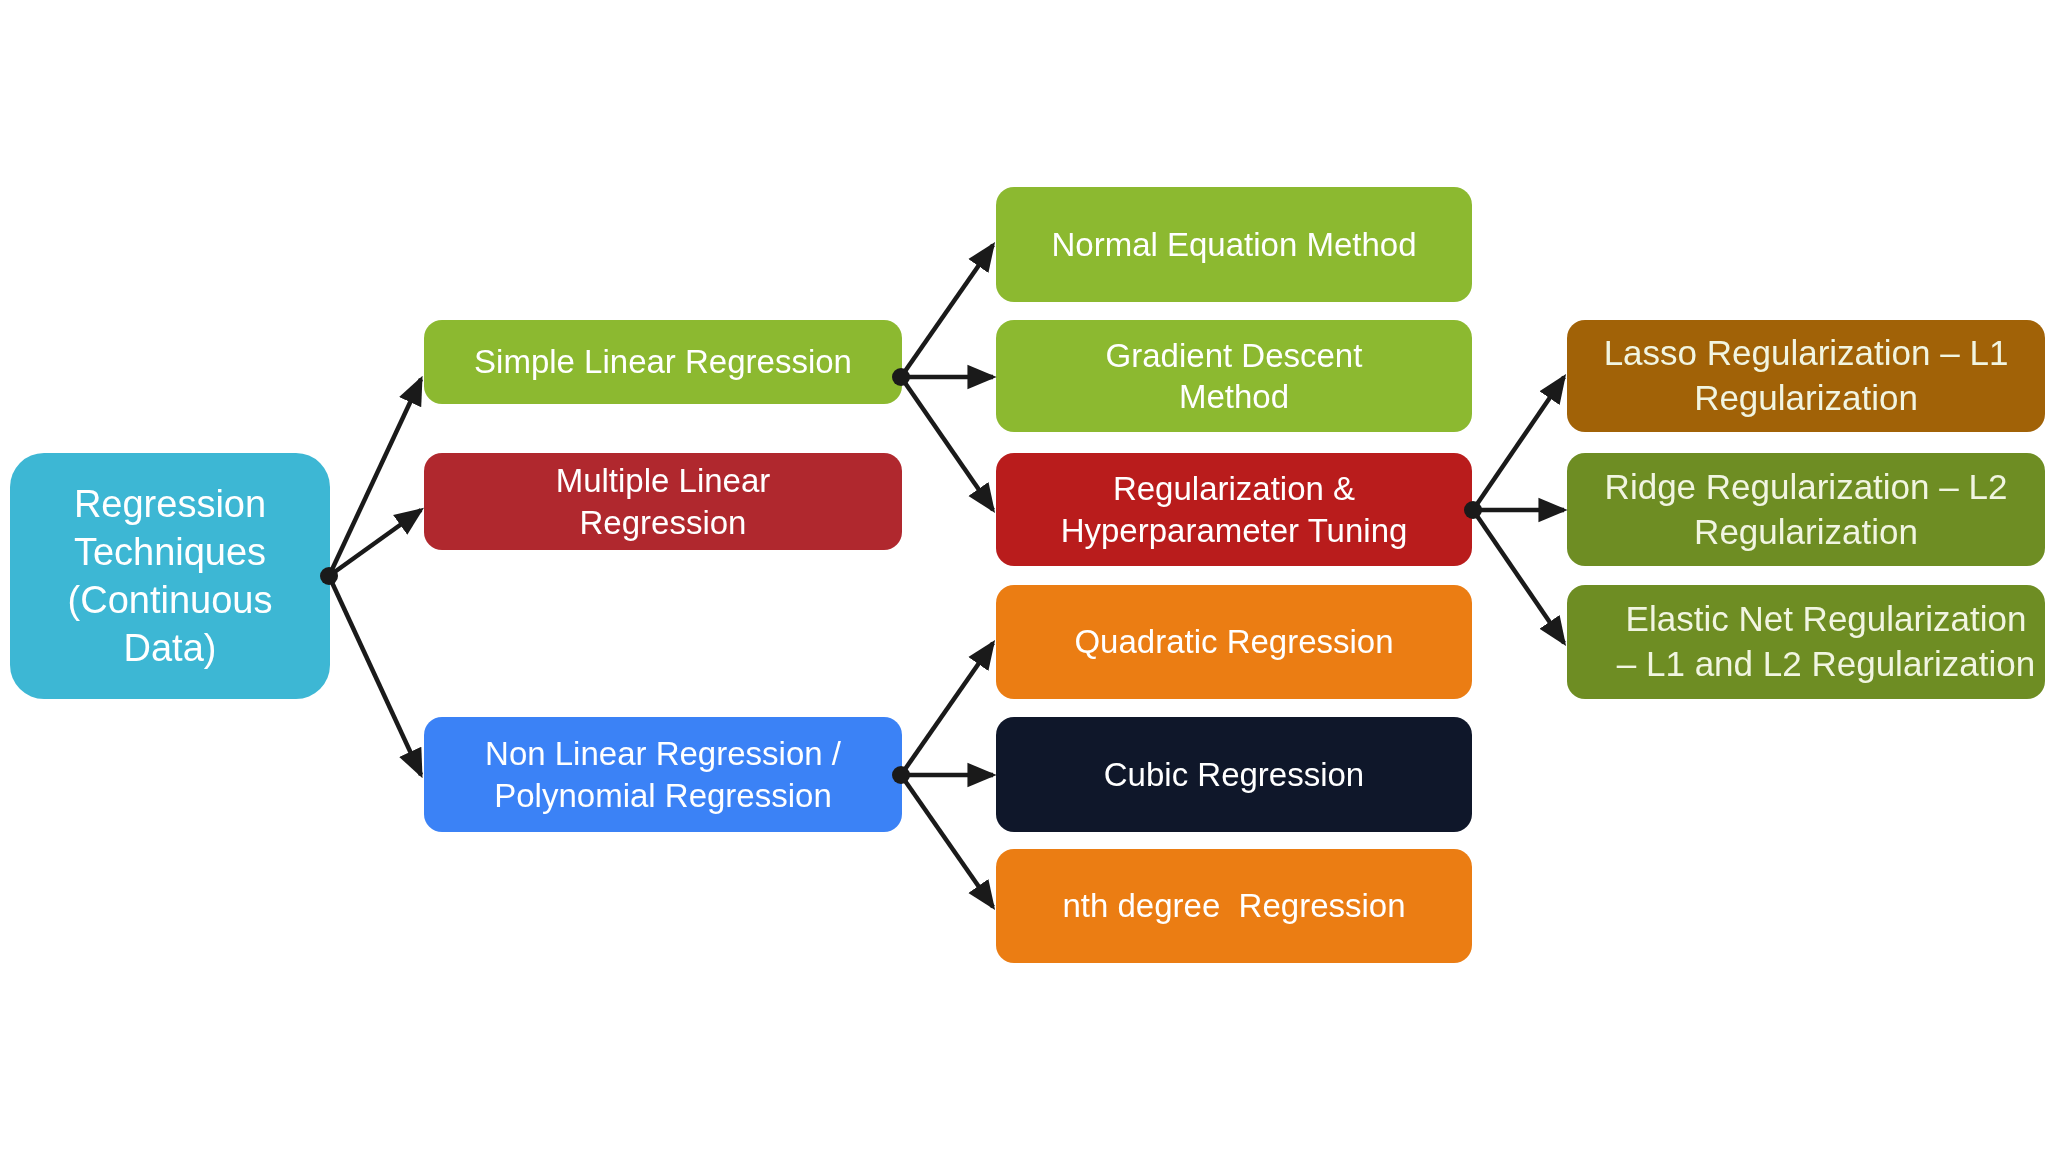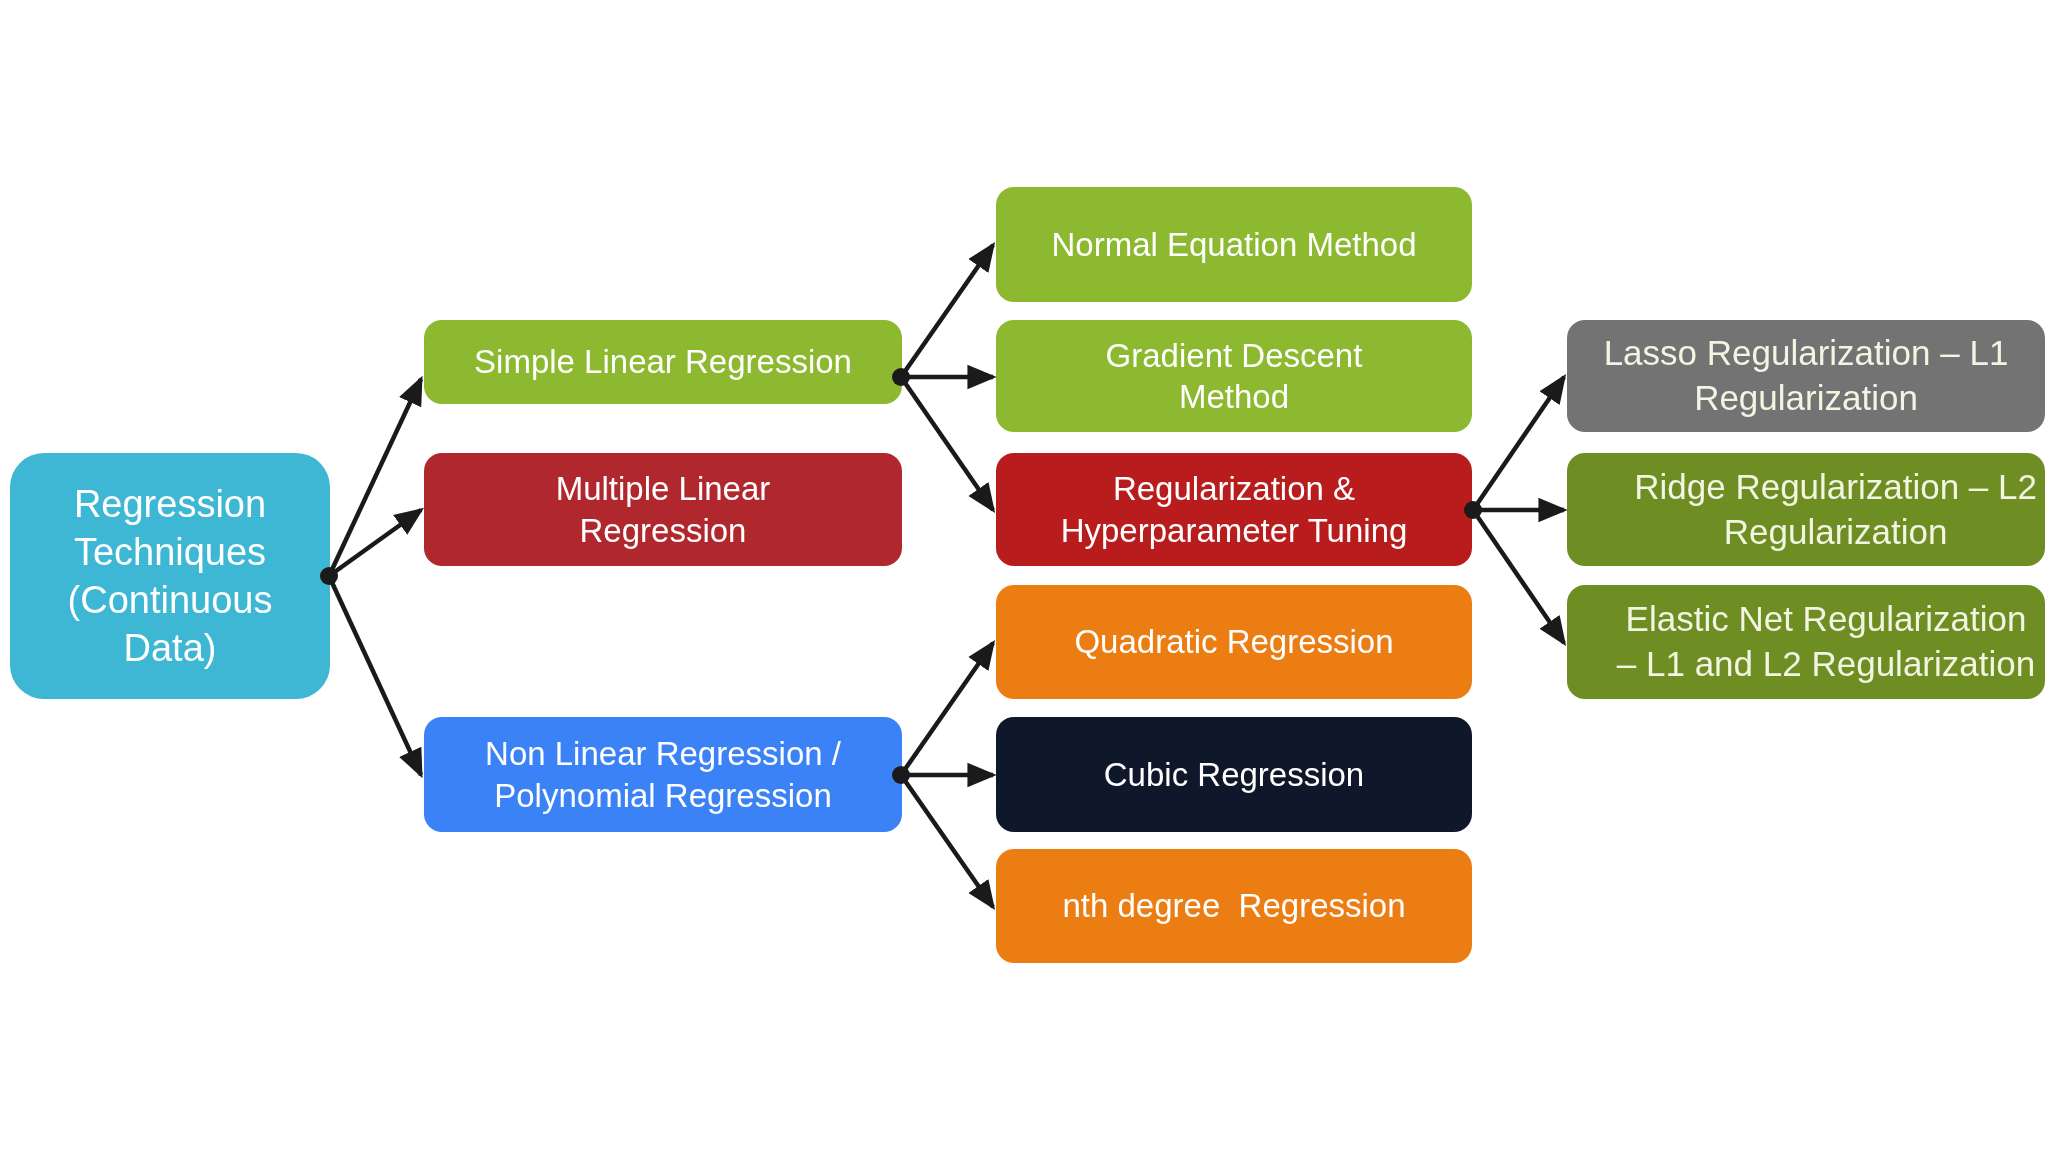--- a/index.html
+++ b/index.html
@@ -13,30 +13,30 @@
     text-align:center;color:#ffffff;font-weight:400;border-radius:18px;
     box-sizing:border-box;padding:0 8px;
   }
   .node .label{white-space:pre-line;}
   .root{border-radius:34px;font-size:38px;line-height:1.27;}
   .mid{font-size:33px;line-height:1.25;}
   .leaf-regular{font-weight:400;font-size:35px;line-height:1.28;color:#F1F5E1;}
   
   #n-root        {left:10px;  top:453px; width:320px; height:246px;}
   #n-simple      {left:424px; top:320px; width:478px; height:84px;}
-  #n-multiple    {left:424px; top:453px; width:478px; height:113px;}
+  #n-multiple    {left:424px; top:453px; width:478px; height:97px;}
   #n-nonlinear   {left:424px; top:717px; width:478px; height:115px;}
   #n-normal      {left:996px; top:187px; width:476px; height:115px;}
   #n-gradient    {left:996px; top:320px; width:476px; height:112px;}
   #n-regularize  {left:996px; top:453px; width:476px; height:113px;}
   #n-quadratic   {left:996px; top:585px; width:476px; height:114px;}
   #n-cubic       {left:996px; top:717px; width:476px; height:115px;}
   #n-nth         {left:996px; top:849px; width:476px; height:114px;}
   #n-lasso       {left:1567px;top:320px; width:478px; height:112px;}
-  #n-ridge       {left:1567px;top:453px; width:478px; height:113px;justify-content:flex-end;}
+  #n-ridge       {left:1567px;top:453px; width:478px; height:113px;}
   #n-elastic     {left:1567px;top:585px; width:478px; height:114px;padding-left:48px;}
   svg.connectors{position:absolute;left:0;top:0;pointer-events:none;}
   svg.connectors line{stroke:#1a1a1a;stroke-width:4.5;}
   svg.connectors circle{fill:#1a1a1a;}
 </style>
 </head>
 <body>
 
 <div class="canvas">
 
@@ -80,21 +80,21 @@
   </div>
 
   <div class="node mid" id="n-cubic" style="background-color: #0f172a;">
     <span class="label">Cubic Regression</span>
   </div>
 
   <div class="node mid" id="n-nth" style="background-color: rgb(235, 125, 19); text-align: center;">
     <span class="label">nth degree &nbsp;Regression</span>
   </div>
 
-  <div class="node leaf-regular" id="n-lasso" style="background-color: #737373;">
+  <div class="node leaf-regular" id="n-lasso" style="background-color: #a16207;">
     <span class="label">Lasso Regularization – L1
 Regularization</span>
   </div>
 
   <div class="node leaf-regular" id="n-ridge" style="background-color: rgb(110, 141, 35);">
     <span class="label">Ridge Regularization – L2
 Regularization</span>
   </div>
 
   <div class="node leaf-regular" id="n-elastic" style="background-color: rgb(110, 141, 35);">

